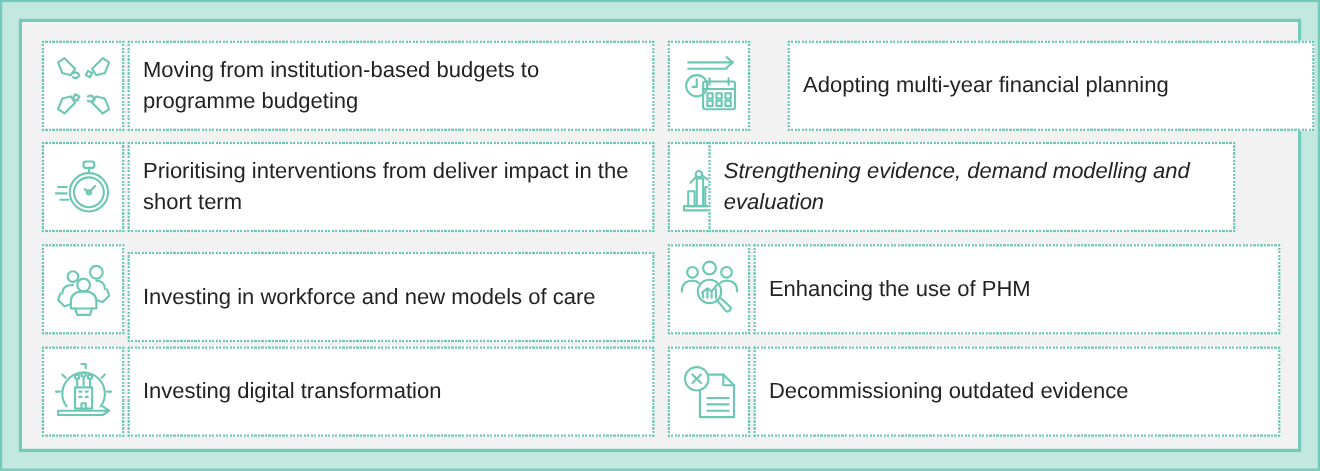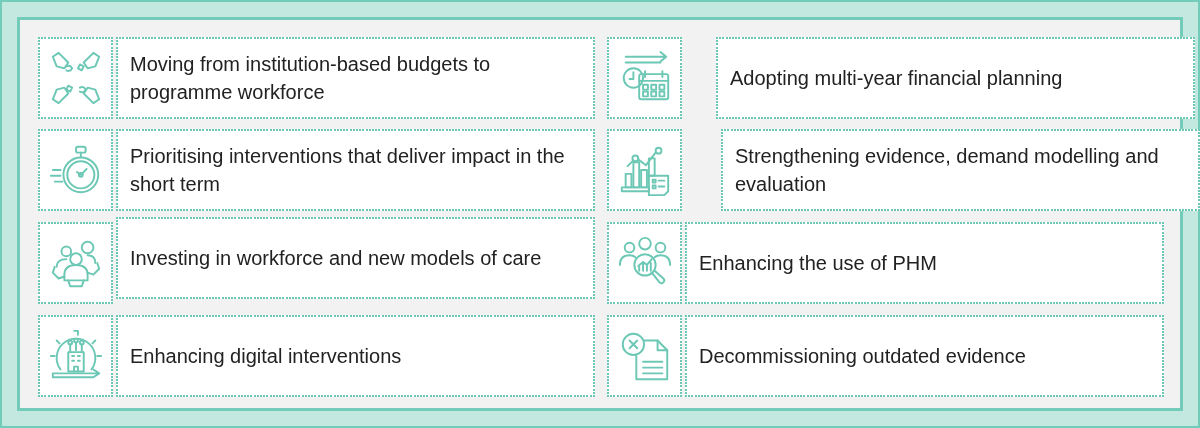--- a/index.html
+++ b/index.html
@@ -35,21 +35,21 @@
       <path d="M20 18 q4 -2 6 2 q-2 4 -6 2"></path>
     <path d="M54 8 l-6-4 l-10 10 l4 6 l8 -2 z"></path>
       <path d="M34 16 l4 2 l-2 4 l-4 -2 z"></path>
     <path d="M6 52 l6 4 l10 -10 l-4 -6 l-8 2 z"></path>
       <path d="M22 38 l4 2 l-2 4 l-4 -2 z"></path>
     <path d="M54 52 l-6 4 l-10 -10 l4 -6 l8 2 z"></path>
       <path d="M34 40 q4 -2 6 2 q-2 4 -6 2"></path>
   </svg>
 </div>
 <div class="cell dotted text-box" style="left:116px;top:37px;width:479px;height:82px;">
-  <span>Moving from institution-based budgets to programme workforce</span>
+  <span>Moving from institution-based budgets to programme budgeting</span>
 </div>
 
 <div class="cell dotted icon-box" style="left:607px;top:37px;width:75px;height:82px;">
   <svg viewBox="0 0 60 60" fill="none" stroke="#6cc8b5" stroke-width="2" stroke-linejoin="round" stroke-linecap="round">
     <path d="M10 8 h42 M46 3 l6 5 l-6 5"></path>
       <path d="M10 14 h36"></path>
     <circle cx="18" cy="30" r="10"></circle>
       <path d="M18 24 v7 h-4"></path>
     <rect x="24" y="26" width="30" height="26" rx="2"></rect>
       <path d="M24 33 h30"></path>
@@ -71,53 +71,53 @@
     <rect x="30" y="6" width="10" height="6" rx="2"></rect>
       <path d="M35 12 v4"></path>
     <circle cx="35" cy="35" r="18"></circle>
       <circle cx="35" cy="35" r="14"></circle>
     <path d="M35 35 l6 -6 M35 35 l-4 -3"></path>
       <circle cx="35" cy="35" r="2"></circle>
     <path d="M6 30 h8 M4 36 h10 M8 42 h8"></path>
   </svg>
 </div>
 <div class="cell dotted text-box" style="left:116px;top:129px;width:479px;height:82px;">
-  <span>Prioritising interventions that deliver impact in the short term</span>
+  <span>Prioritising interventions from deliver impact in the short term</span>
 </div>
 
 <div class="cell dotted icon-box" style="left:607px;top:129px;width:75px;height:82px;">
   <svg viewBox="0 0 60 60" fill="none" stroke="#6cc8b5" stroke-width="2" stroke-linejoin="round" stroke-linecap="round">
     <circle cx="20" cy="18" r="3"></circle>
       <circle cx="44" cy="10" r="3"></circle>
     <path d="M12 26 l6 -6 M23 19 l8 6 l10 -13"></path>
     <rect x="10" y="34" width="6" height="14"></rect>
       <rect x="18" y="22" width="6" height="26"></rect>
       <rect x="26" y="30" width="6" height="18"></rect>
       <rect x="34" y="18" width="6" height="18"></rect>
     <path d="M6 48 h28 v4 h-28 z"></path>
     <path d="M34 36 h20 v16 l-4 4 h-16 z"></path>
     <path d="M38 40 h3 v3 h-3 z M44 41 h6 M38 46 h3 v3 h-3 z M44 47 h6"></path>
   </svg>
 </div>
-<div class="cell dotted text-box" style="left:721px;top:129px;width:479px;height:82px;">
+<div class="cell dotted text-box" style="left:644px;top:129px;width:479px;height:82px;font-style:italic;">
   <span>Strengthening evidence, demand modelling and evaluation</span>
 </div>
 
 <div class="cell dotted icon-box" style="left:38px;top:222px;width:75px;height:82px;">
   <svg viewBox="0 0 60 60" fill="none" stroke="#6cc8b5" stroke-width="2" stroke-linejoin="round" stroke-linecap="round">
     <circle cx="20" cy="18" r="5"></circle>
       <circle cx="42" cy="14" r="6"></circle>
       <circle cx="30" cy="26" r="6"></circle>
     <path d="M10 34 q0 -8 10 -8 M50 30 q0 -8 -8 -8"></path>
     <path d="M18 42 q0 -10 12 -10 q12 0 12 10 v6 h-24 z"></path>
     <path d="M8 34 l-2 6 l6 6 l6 -2 M52 30 l2 6 l-6 6 l-6 -2"></path>
     <path d="M22 48 l2 6 h12 l2 -6"></path>
   </svg>
 </div>
-<div class="cell dotted text-box" style="left:116px;top:217px;width:479px;height:82px;">
+<div class="cell dotted text-box" style="left:116px;top:229px;width:479px;height:82px;">
   <span>Investing in workforce and new models of care</span>
 </div>
 
 <div class="cell dotted icon-box" style="left:607px;top:222px;width:75px;height:82px;">
   <svg viewBox="0 0 60 60" fill="none" stroke="#6cc8b5" stroke-width="2" stroke-linejoin="round" stroke-linecap="round">
     <circle cx="14" cy="14" r="5"></circle>
       <circle cx="30" cy="10" r="6"></circle>
       <circle cx="46" cy="14" r="5"></circle>
     <path d="M4 32 q0 -10 10 -10 q4 0 6 2 M56 32 q0 -10 -10 -10 q-4 0 -6 2"></path>
     <circle cx="30" cy="32" r="11"></circle>
@@ -136,21 +136,21 @@
     <circle cx="24" cy="16" r="2"></circle>
       <circle cx="30" cy="14" r="2"></circle>
       <circle cx="36" cy="16" r="2"></circle>
     <path d="M24 18 v8 M30 16 v8 M36 18 v8"></path>
     <rect x="22" y="26" width="16" height="20"></rect>
     <path d="M26 30 h2 M32 30 h2 M26 35 h2 M32 35 h2 M28 46 v-5 h4 v5"></path>
     <path d="M6 48 h46 M48 44 l6 4 l-6 4 M6 48 v4 h42"></path>
   </svg>
 </div>
 <div class="cell dotted text-box" style="left:116px;top:315px;width:479px;height:82px;">
-  <span>Enhancing digital interventions</span>
+  <span>Investing digital transformation</span>
 </div>
 
 <div class="cell dotted icon-box" style="left:607px;top:315px;width:75px;height:82px;">
   <svg viewBox="0 0 60 60" fill="none" stroke="#6cc8b5" stroke-width="2" stroke-linejoin="round" stroke-linecap="round">
     <circle cx="18" cy="18" r="11"></circle>
     <path d="M14 14 l8 8 M22 14 l-8 8"></path>
     <path d="M29 14 h14 l10 10 v30 h-32 v-24"></path>
     <path d="M43 14 v10 h10"></path>
     <path d="M28 36 h20 M28 42 h20 M28 48 h20"></path>
   </svg>

